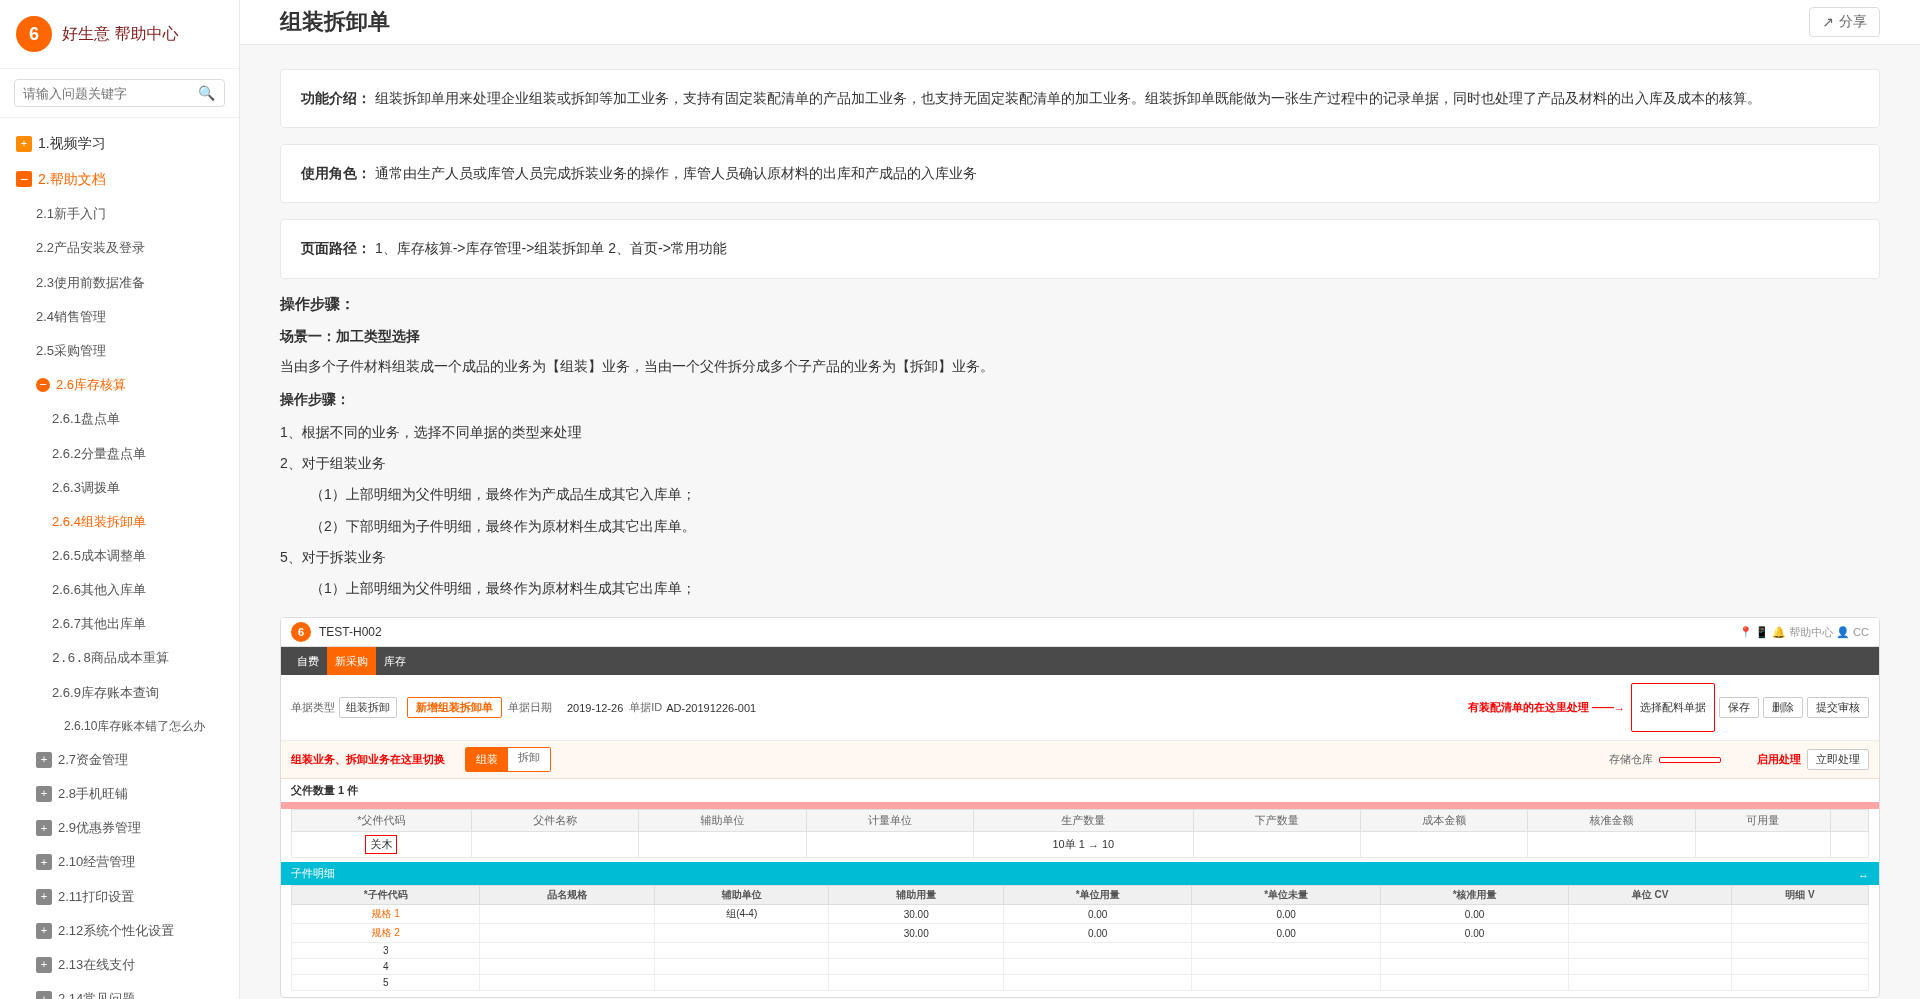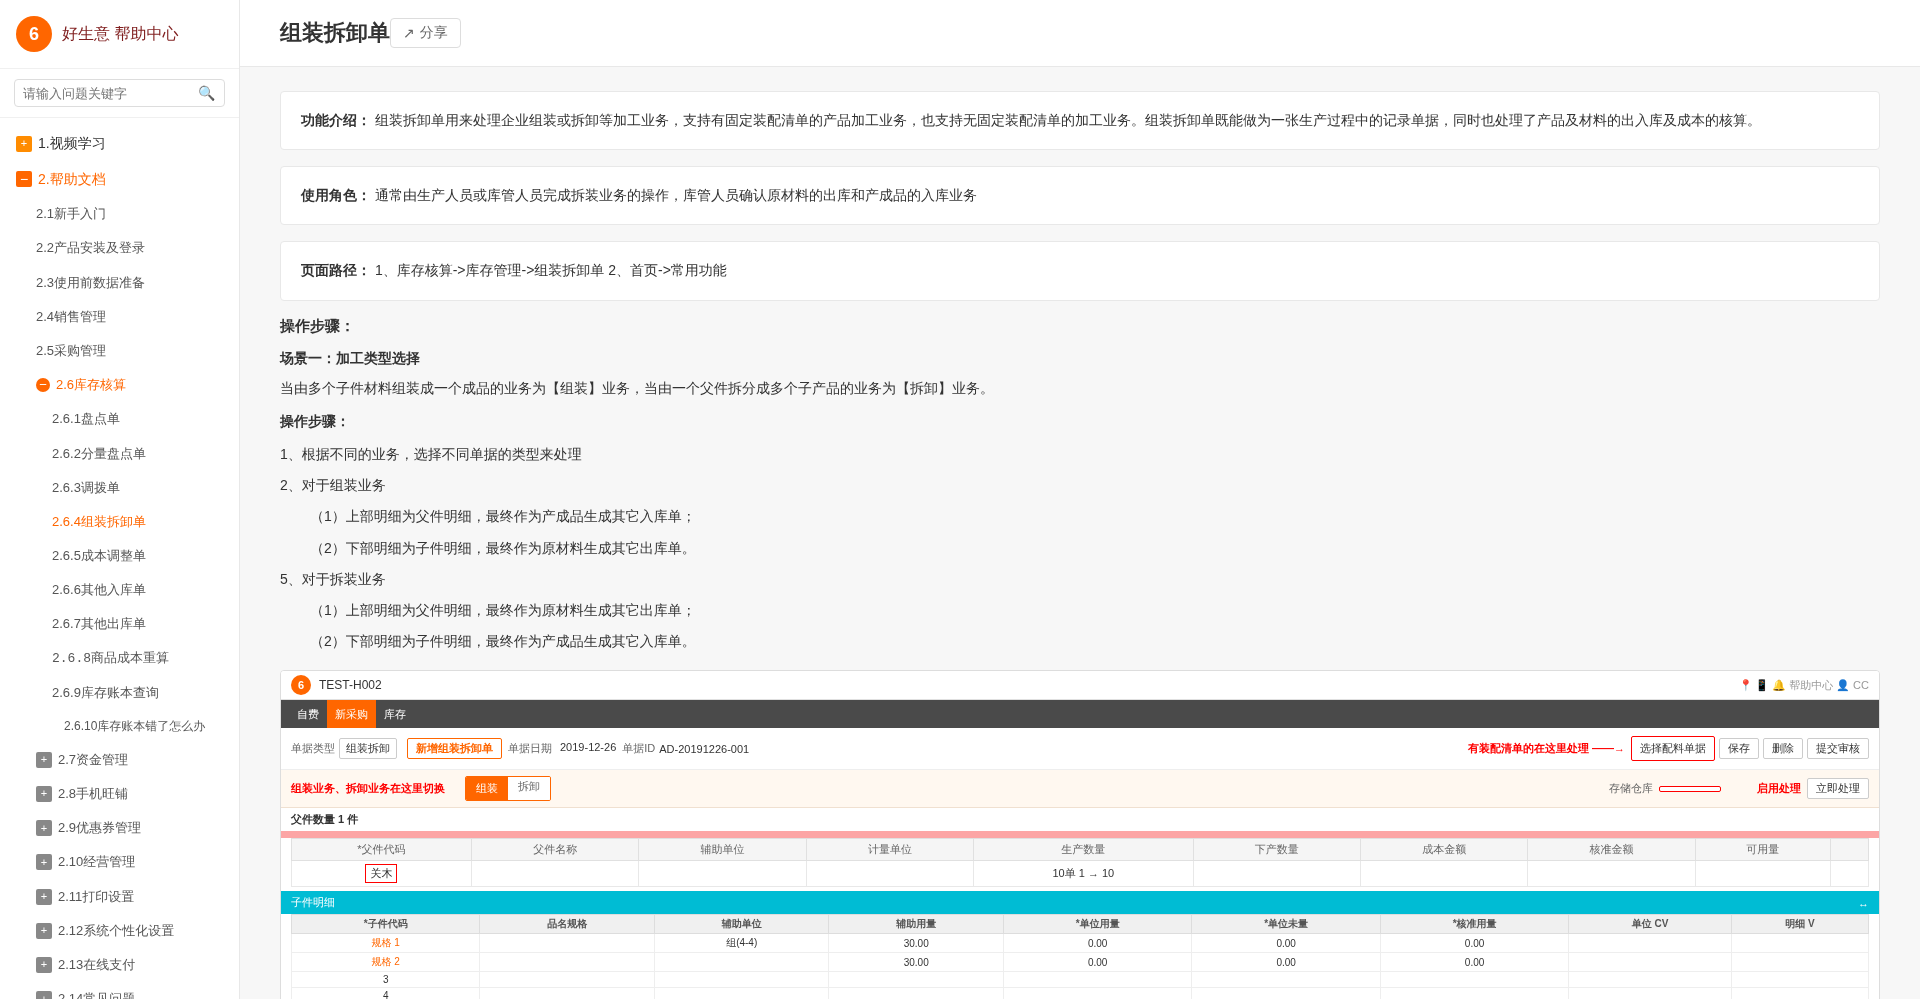--- a/index.html
+++ b/index.html
@@ -119,24 +119,24 @@
     
     .main {
       flex: 1;
       display: flex;
       flex-direction: column;
       overflow: hidden;
     }
     .main-header {
       background: #fff;
       border-bottom: 1px solid #e8e8e8;
-      padding: 18px 40px;
-      display: flex;
-      align-items: center;
-      justify-content: flex-start;
+      padding: 7px 40px;
+      display: flex;
+      align-items: center;
+      justify-content: space-between;
     }
     .main-title {
       font-size: 22px;
       font-weight: bold;
       color: #333;
     }
     .share-btn {
       display: flex;
       align-items: center;
       gap: 5px;
@@ -448,21 +448,20 @@
     <div class="text-content" style="font-weight:bold;">操作步骤：</div>
 
     <div class="step-item">1、根据不同的业务，选择不同单据的类型来处理</div>
 
     <div class="step-item">2、对于组装业务</div>
     <div class="step-item indent" style="padding-left:30px;">（1）上部明细为父件明细，最终作为产成品生成其它入库单；</div>
     <div class="step-item indent" style="padding-left:30px;">（2）下部明细为子件明细，最终作为原材料生成其它出库单。</div>
 
     <div class="step-item">5、对于拆装业务</div>
     <div class="step-item indent" style="padding-left:30px;">（1）上部明细为父件明细，最终作为原材料生成其它出库单；</div>
-    <div class="step-item indent" style="padding-left:30px;">（2）下部明细为子件明细，最终作为产成品生成其它入库单。</div>
 
     <div class="screenshot-mock">
 
       <div class="mock-top-bar">
         <div class="mock-logo-small">6</div>
         <span class="mock-system-id">TEST-H002</span>
         <span style="font-size:11px; color:#999;">📍 📱 🔔 帮助中心 👤 CC</span>
       </div>
 
       <div class="mock-nav-bar">
@@ -470,32 +469,32 @@
         <div class="mock-nav-item active">新采购</div>
         <div class="mock-nav-item">库存</div>
       </div>
 
       <div style="padding: 8px 10px; background:#fff; border-bottom: 1px solid #eee; display:flex; align-items:center; gap:6px; flex-wrap:wrap;">
         <div style="display:flex; align-items:center; gap:4px; margin-right:4px;">
           <span style="font-size:11px; color:#666;">单据类型</span>
           <span style="font-size:11px; border:1px solid #ccc; padding:2px 6px; border-radius:2px; background:#fff;">组装拆卸</span>
         </div>
         <span style="font-size:11px; color:#f60; font-weight:bold; border:1px solid #f60; padding:2px 8px; border-radius:2px;">新增组装拆卸单</span>
-        <div style="display:flex; gap:8px;">
+        <div style="display:flex; align-items:center; gap:15px;">
           <span style="font-size:11px; color:#666;">单据日期</span>
           <span style="font-size:11px;">2019-12-26</span>
         </div>
         <div style="display:flex; align-items:center; gap:4px;">
           <span style="font-size:11px; color:#666;">单据ID</span>
           <span style="font-size:11px;">AD-20191226-001</span>
         </div>
 
         <div style="position:relative; margin-left:auto; display:flex; align-items:center;">
           <span style="color:#f00; font-size:11px; font-weight:bold; white-space:nowrap;">有装配清单的在这里处理 ——→</span>
-          <span style="font-size:11px; border:1px solid #f00; padding:4px 8px; border-radius:2px; color:#333; background:#fff; margin-left:6px;">选择配料单据</span>
+          <span style="font-size:11px; border:1px solid #f00; padding:16px 8px; border-radius:2px; color:#333; background:#fff; margin-left:6px;">选择配料单据</span>
           <span style="font-size:11px; border:1px solid #ccc; padding:2px 8px; border-radius:2px; color:#333; background:#fff; margin-left:4px;">保存</span>
           <span style="font-size:11px; border:1px solid #ccc; padding:2px 8px; border-radius:2px; color:#333; background:#fff; margin-left:4px;">删除</span>
           <span style="font-size:11px; border:1px solid #ccc; padding:2px 8px; border-radius:2px; color:#333; background:#fff; margin-left:4px;">提交审核</span>
         </div>
       </div>
 
       <div style="background:#fff8f0; border-bottom:1px solid #f0e0d0; padding:6px 10px; display:flex; align-items:center; gap:10px; position:relative;">
         <span style="color:#f00; font-size:11px; font-weight:bold;">组装业务、拆卸业务在这里切换</span>
         <div style="display:flex; gap:0; border:1px solid #f60; border-radius:2px; overflow:hidden; margin-left:10px;">
           <span style="background:#f60; color:#fff; padding:4px 10px; font-size:11px;">组装</span>

